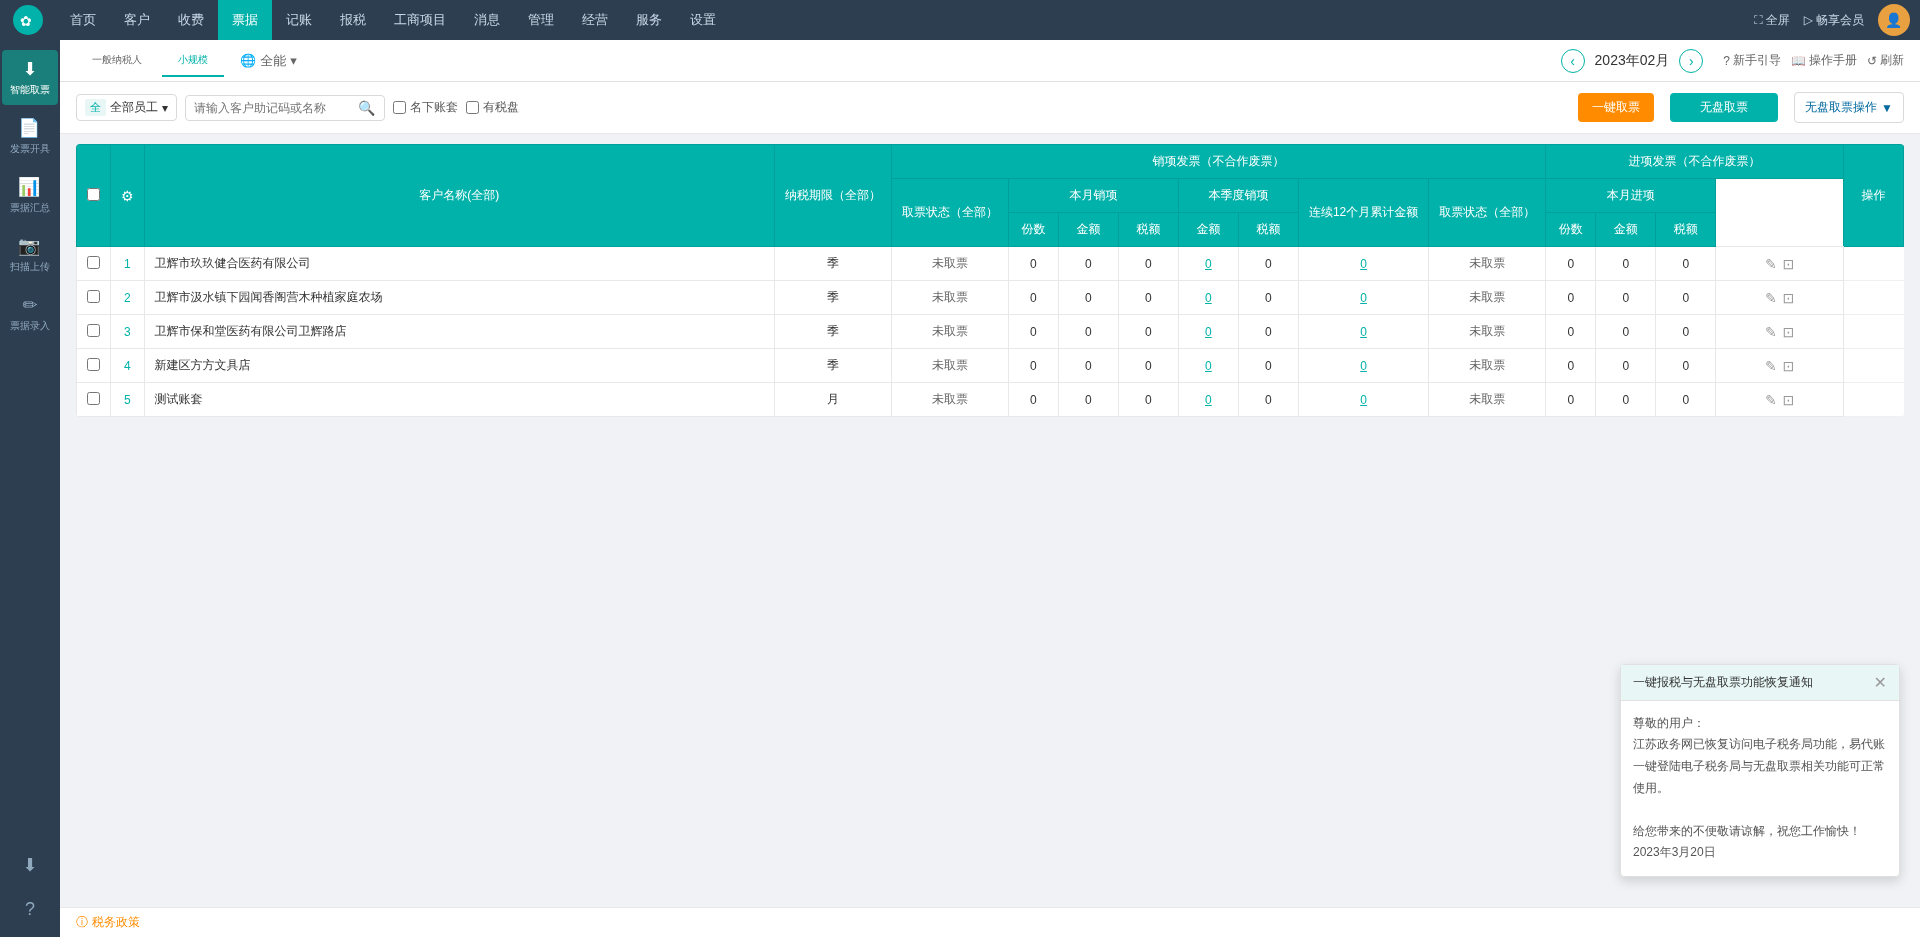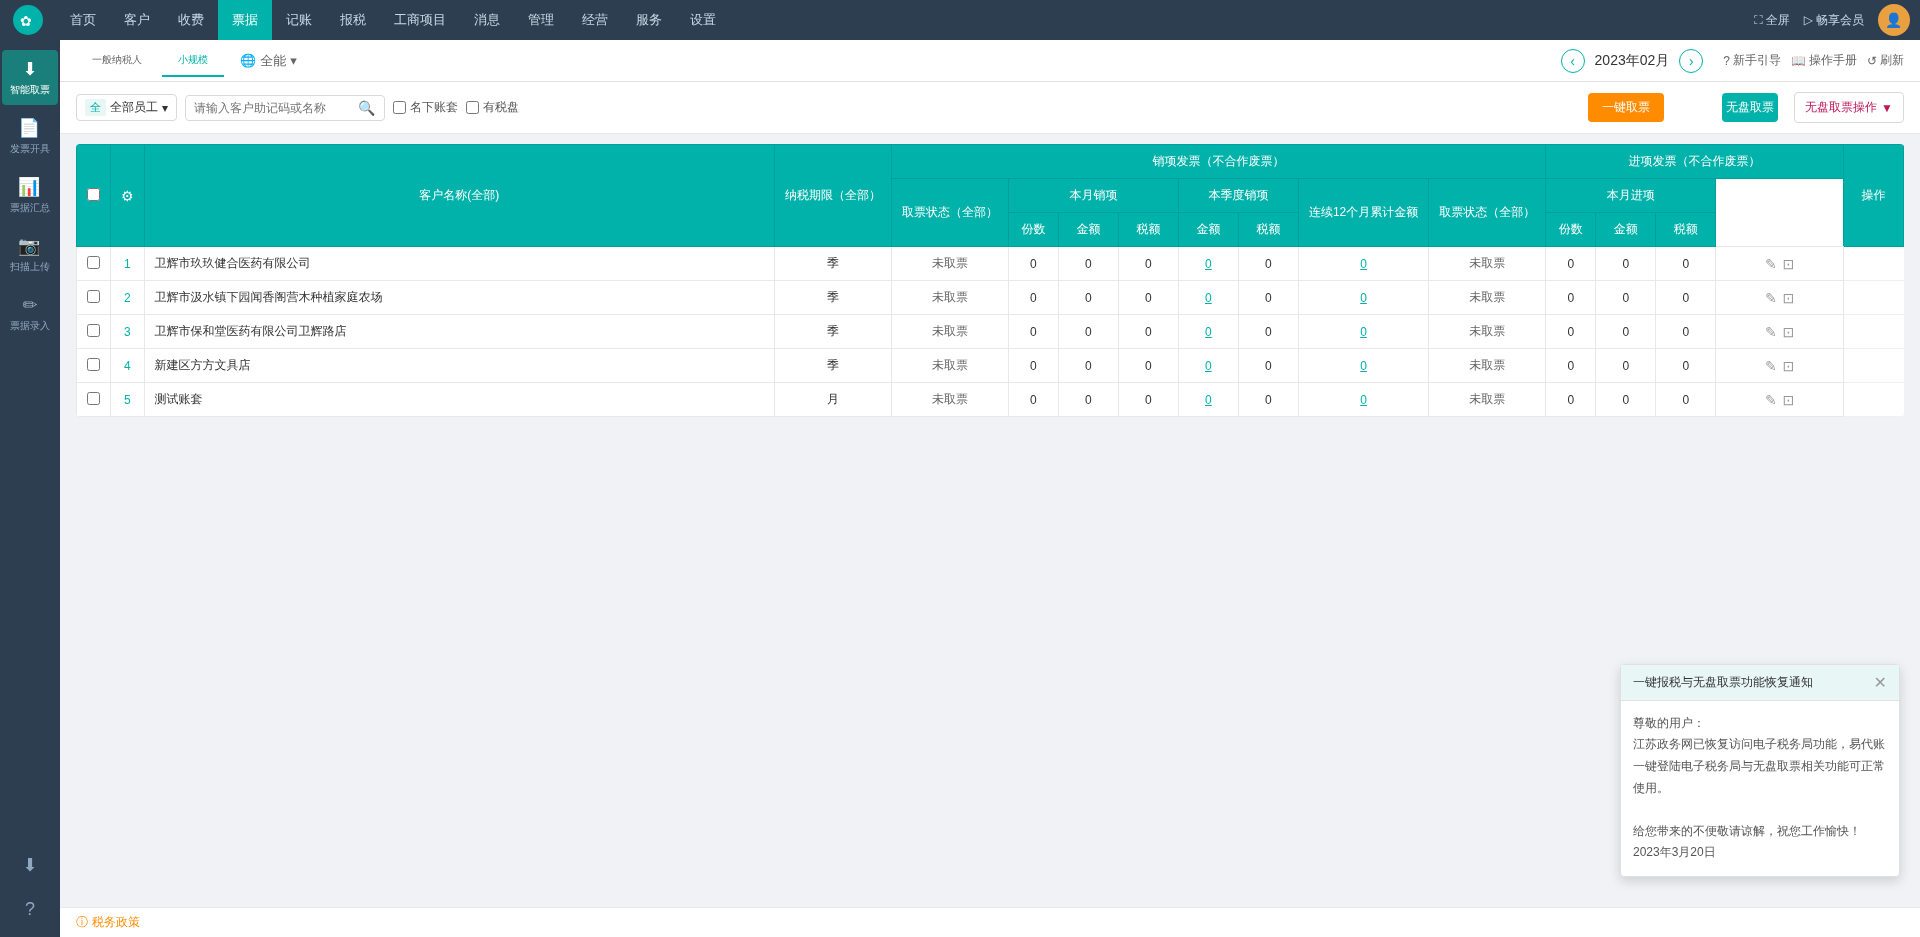--- a/index.html
+++ b/index.html
@@ -42,22 +42,22 @@
     .toolbar { background: #fff; padding: 10px 16px; display: flex; align-items: center; gap: 10px; border-bottom: 1px solid #e8e8e8; flex-shrink: 0; }
     .toolbar-left { display: flex; align-items: center; gap: 8px; flex: 1; }
     .select-box { border: 1px solid #d9d9d9; border-radius: 4px; padding: 4px 8px; font-size: 12px; display: flex; align-items: center; gap: 4px; cursor: pointer; background: #fff; color: #333; min-width: 80px; }
     .select-box .tag { background: #e8f7f6; color: #00b2a9; padding: 1px 5px; border-radius: 2px; font-size: 11px; }
     .search-box { border: 1px solid #d9d9d9; border-radius: 4px; padding: 4px 8px; font-size: 12px; display: flex; align-items: center; gap: 4px; width: 200px; background: #fff; }
     .search-box input { border: none; outline: none; font-size: 12px; flex: 1; color: #999; }
     .search-icon-btn { color: #999; cursor: pointer; font-size: 14px; }
     .checkbox-label { display: flex; align-items: center; gap: 4px; cursor: pointer; color: #555; font-size: 12px; }
     .toolbar-right { display: flex; align-items: center; gap: 16px; }
     .btn-primary { background: #ff8c00; color: #fff; border: none; border-radius: 4px; padding: 6px 14px; font-size: 12px; cursor: pointer; white-space: nowrap; }
-    .btn-teal { background: #00b2a9; color: #fff; border: none; border-radius: 4px; padding: 6px 4px; font-size: 12px; cursor: pointer; white-space: nowrap; margin-left: 42px; }
-    .btn-dropdown { background: #fff; color: #be185d; border: 1px solid #d9d9d9; border-radius: 4px; padding: 6px 10px; font-size: 12px; cursor: pointer; display: flex; align-items: center; gap: 4px; white-space: nowrap; }
+    .btn-teal { background: #00b2a9; color: #fff; border: none; border-radius: 4px; padding: 6px 30px; font-size: 12px; cursor: pointer; white-space: nowrap; }
+    .btn-dropdown { background: #fff; color: #0369a1; border: 1px solid #d9d9d9; border-radius: 4px; padding: 6px 10px; font-size: 12px; cursor: pointer; display: flex; align-items: center; gap: 4px; white-space: nowrap; }
 
     
     .table-container { flex: 1; overflow: auto; padding: 10px 16px; }
     table { width: 100%; border-collapse: collapse; background: #fff; border-radius: 4px; overflow: hidden; }
     thead tr { background: #00b2a9; color: #fff; }
     thead th { padding: 8px 10px; text-align: center; font-size: 12px; font-weight: 500; border: 1px solid #00a09a; white-space: nowrap; }
     tbody tr { border-bottom: 1px solid #f0f0f0; }
     tbody td { padding: 8px 10px; text-align: center; font-size: 12px; color: #333; border: 1px solid #e8e8e8; white-space: nowrap; }
     tbody td.left { text-align: left; }
     .link-text { color: #00b2a9; cursor: pointer; text-decoration: underline; }

